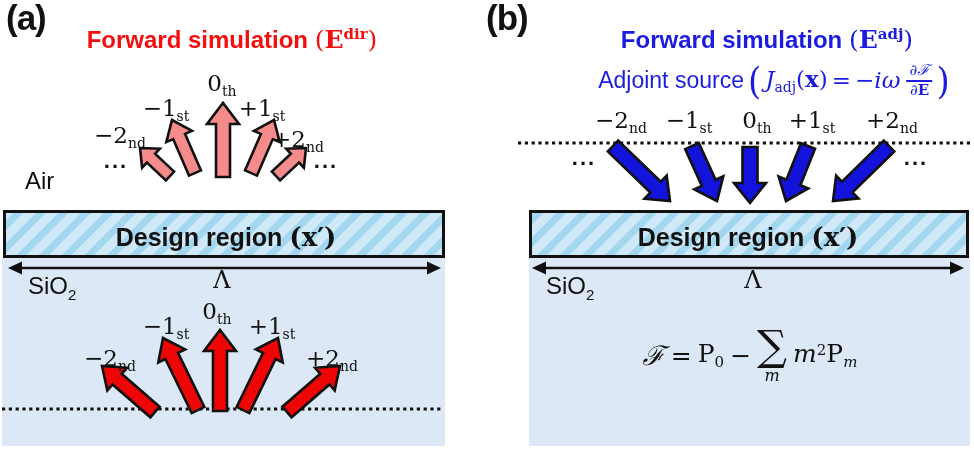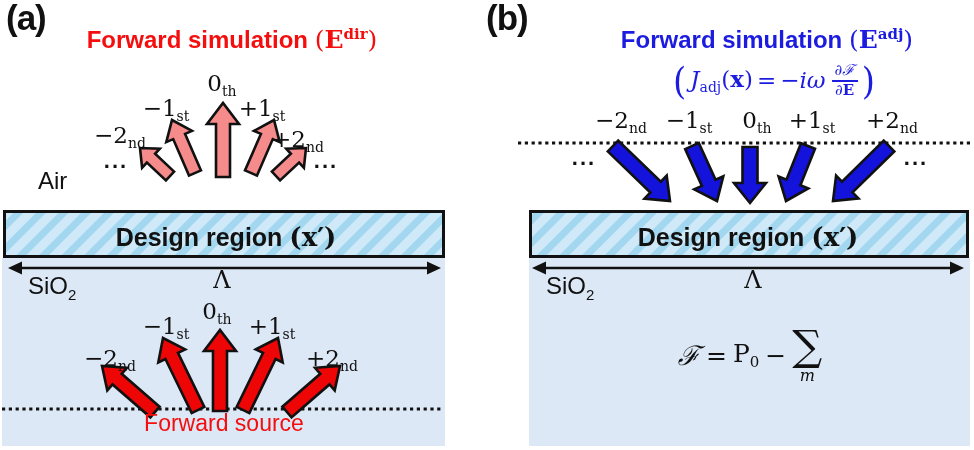--- a/index.html
+++ b/index.html
@@ -109,45 +109,45 @@
   </div>
 
   <div class="abs cx order" style="left:222px;top:72px"><span>0</span><sub>th</sub></div>
   <div class="abs cx order" style="left:166px;top:97px"><span>−1</span><sub>st</sub></div>
   <div class="abs cx order" style="left:262px;top:97px"><span>+1</span><sub>st</sub></div>
   <div class="abs cx order" style="left:120px;top:124px"><span>−2</span><sub>nd</sub></div>
   <div class="abs cx order" style="left:298px;top:128px"><span>+2</span><sub>nd</sub></div>
   <div class="abs cx dots" style="left:116px;top:150px">...</div>
   <div class="abs cx dots" style="left:326px;top:150px">...</div>
 
-  <div class="abs plain" style="left:38px;top:169px">Air</div>
+  <div class="abs plain" style="left:25px;top:169px">Air</div>
 
   <div class="abs cx drlabel" style="left:226px;top:219px">
     <span>Design region</span> <span class="serif">(x′)</span>
   </div>
 
   <div class="abs plain" style="left:28px;top:274px"><span>SiO</span><sub>2</sub></div>
   <div class="abs cx plain serif" style="left:222px;top:268px">Λ</div>
 
   <div class="abs cx order" style="left:217px;top:300px"><span>0</span><sub>th</sub></div>
   <div class="abs cx order" style="left:166px;top:315px"><span>−1</span><sub>st</sub></div>
   <div class="abs cx order" style="left:272px;top:315px"><span>+1</span><sub>st</sub></div>
   <div class="abs cx order" style="left:110px;top:347px"><span>−2</span><sub>nd</sub></div>
   <div class="abs cx order" style="left:332px;top:347px"><span>+2</span><sub>nd</sub></div>
 
-  <div class="abs cx fwdsrc red" style="left:224px;top:412px">Forward source</div>
 
   <div class="abs tag" style="left:486px;top:0px">(b)</div>
 
   <div class="abs cx title blue" style="left:767px;top:27px">
     <span>Forward simulation</span>
     <span class="tmath"><span>(</span><b>E</b><sup>adj</sup><span>)</span></span>
   </div>
 
   <div class="abs cx adj-src blue" style="left:774px;top:62px">
+    <span>Adjoint source</span>
     <span class="bigparen">(</span>
     <span class="grp"><span class="mi">J</span><sub class="msub">adj</sub><span class="mr">(</span><span class="mb">x</span><span class="mr">)</span></span>
     <span class="grp mr">=</span>
     <span class="grp mi">−iω</span>
     <span class="frac">
         <span class="ftop">∂ℱ</span>
         <span class="fbot"><i>∂</i><b>E</b></span>
       </span>
     <span class="bigparen">)</span>
   </div>
@@ -169,15 +169,16 @@
 
   <div class="abs cx fom" style="left:750px;top:328px">
     <span class="fscr">ℱ</span>
     <span class="grp">=</span>
     <span class="grp"><span>P</span><sub>0</sub></span>
     <span class="grp">−</span>
     <span class="sigma">
         <span class="sg">∑</span>
         <span class="sm">m</span>
       </span>
+    <span class="grp"><span class="ital">m</span><sup>2</sup><span>P</span><sub class="ital">m</sub></span>
   </div>
 
 </div>
 
 </body></html>

